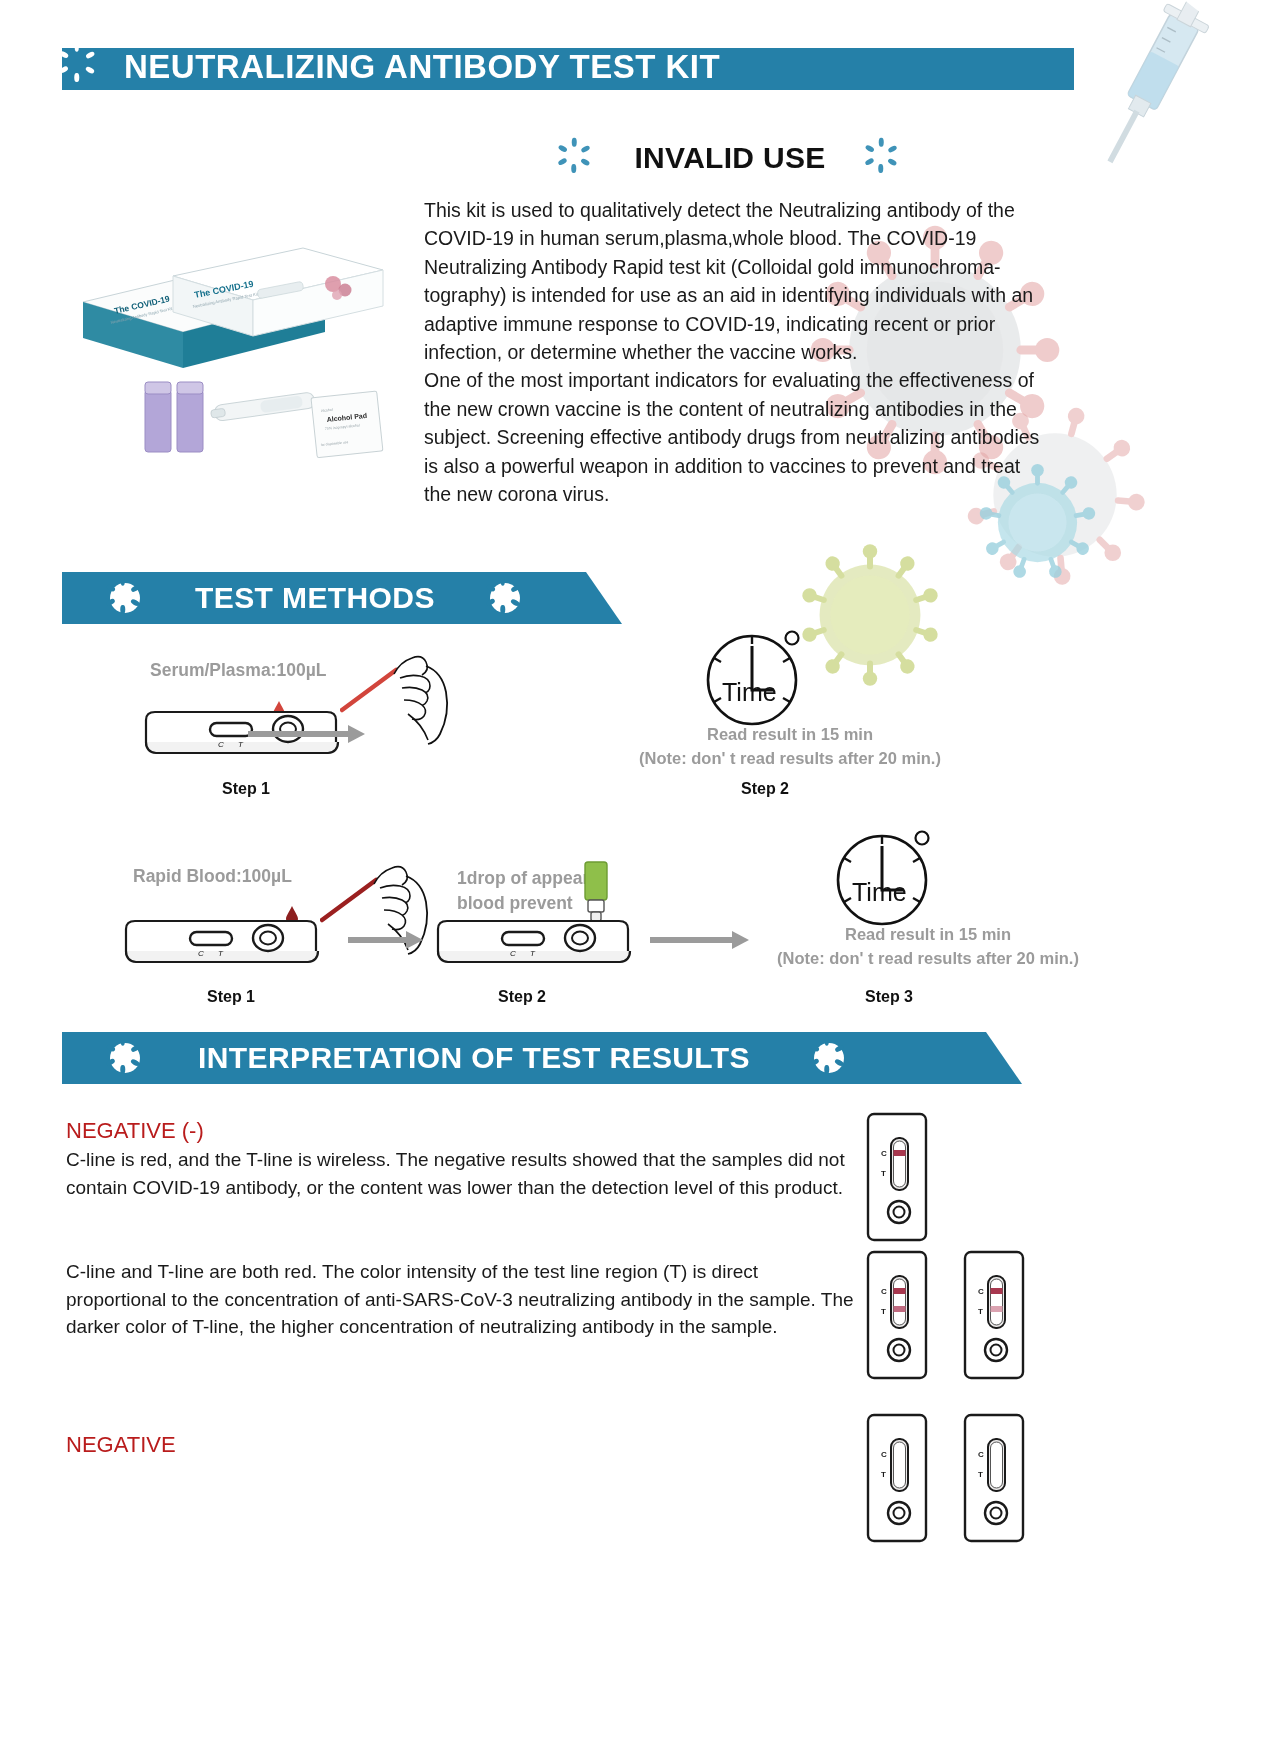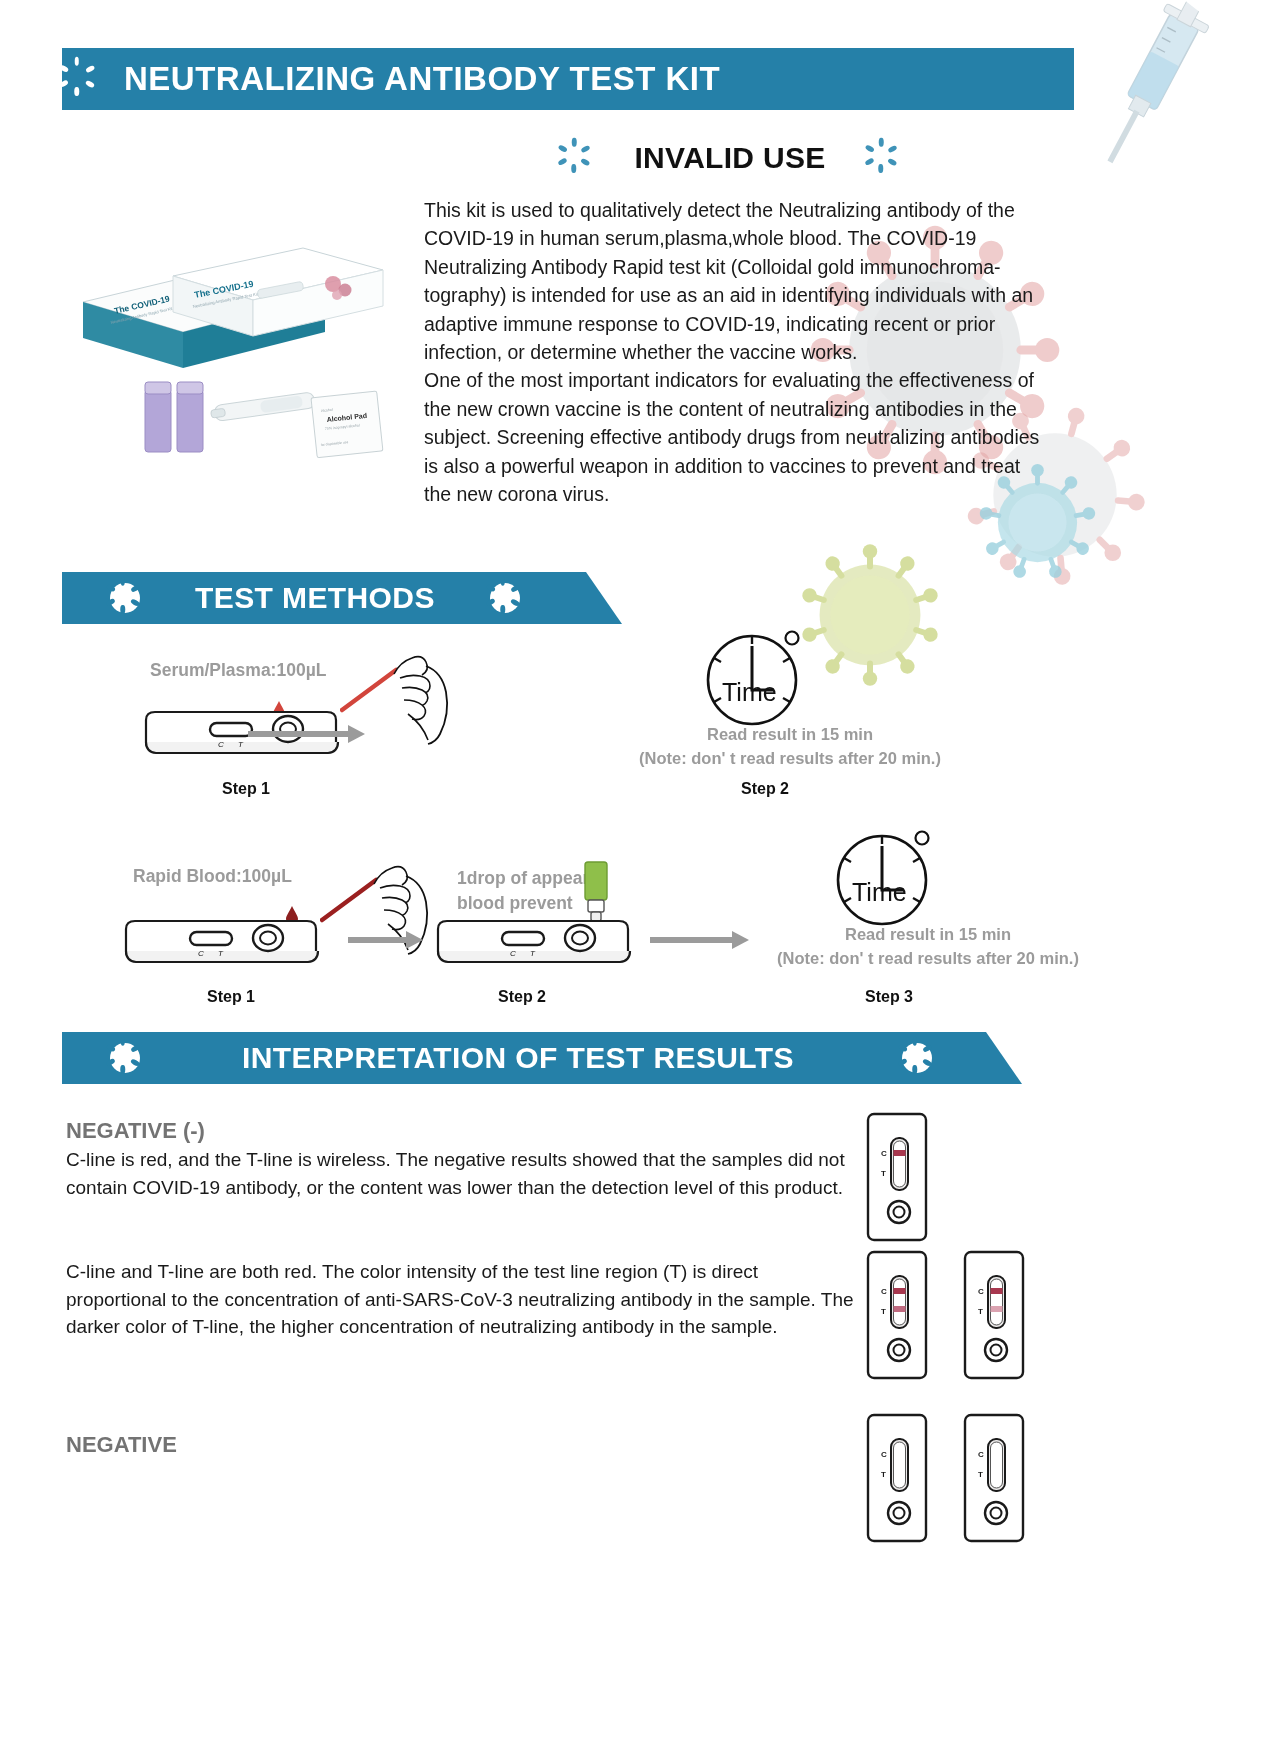--- a/index.html
+++ b/index.html
@@ -13,22 +13,22 @@
 
   
   .bg-layer { position: absolute; inset: 0; pointer-events: none; z-index: 0; }
 
   
   .syringe { position:absolute; top:-6px; right:36px; width:230px; height:230px;
              transform: rotate(38deg); opacity:.85; }
 
   
   .header-banner {
-    position:absolute; left:62px; top:48px; width:1012px; height:62px;
-    background:#2580a8; display:flex; align-items:center; z-index:5;
+    position:absolute; left:62px; top:48px; width:1012px; height:42px;
+    background:#2580a8; display:flex; z-index:5;
   }
   .header-title {
     color:#ffffff; font-size:33px; font-weight:bold; letter-spacing:.5px;
     margin-left:28px;
   }
 
   .flower-circle {
     width:30px;height:30px;border-radius:50%;background:#ffffff;
     position:relative; display:inline-block;
   }
@@ -63,21 +63,21 @@
     display:flex; align-items:center;
     clip-path: polygon(0 0, calc(100% - 36px) 0, 100% 100%, 0 100%);
   }
   .sec-banner .flower-circle { margin-left:48px; }
   .sec-banner .sec-title {
     color:#fff; font-size:30px; font-weight:bold; margin-left:55px; letter-spacing:.4px;
   }
   .sec-banner .flower-circle.right { margin-left:55px; }
 
   #test-methods-banner { left:62px; top:572px; width:560px; }
-  #interpretation-banner { left:62px; top:1032px; width:960px;gap:44px; }
+  #interpretation-banner { left:62px; top:1032px; width:960px; }
   #interpretation-banner .flower-circle { margin-left:48px; }
   #interpretation-banner .sec-title { margin-left:58px; }
   #interpretation-banner .flower-circle.right { margin-left:64px; }
 
   
   .method-row { position:absolute; z-index:4; }
   .sample-label {
     position:absolute; font-size:17.5px; font-weight:bold; color:#9b9b9b;
     white-space:nowrap;
   }
@@ -100,21 +100,21 @@
     border-top:9px solid transparent; border-bottom:9px solid transparent;
     border-left:17px solid #9b9b9b;
   }
 
   
   .timer { position:absolute; width:104px; height:104px; }
 
   
   .result-block { position:absolute; z-index:4; width:790px; }
   .result-title {
-    font-size:22px; font-weight:bold; color:#737373; margin-bottom:2px;
+    font-size:22px; font-weight:normal; color:#b91c1c; margin-bottom:2px;
   }
   .result-text { font-size:19px; line-height:27.5px; color:#1a1a1a; }
 
   
   .cass { position:absolute; z-index:4; width:68px; height:132px; }
 </style>
 </head>
 <body>
 
 <div class="bg-layer">

